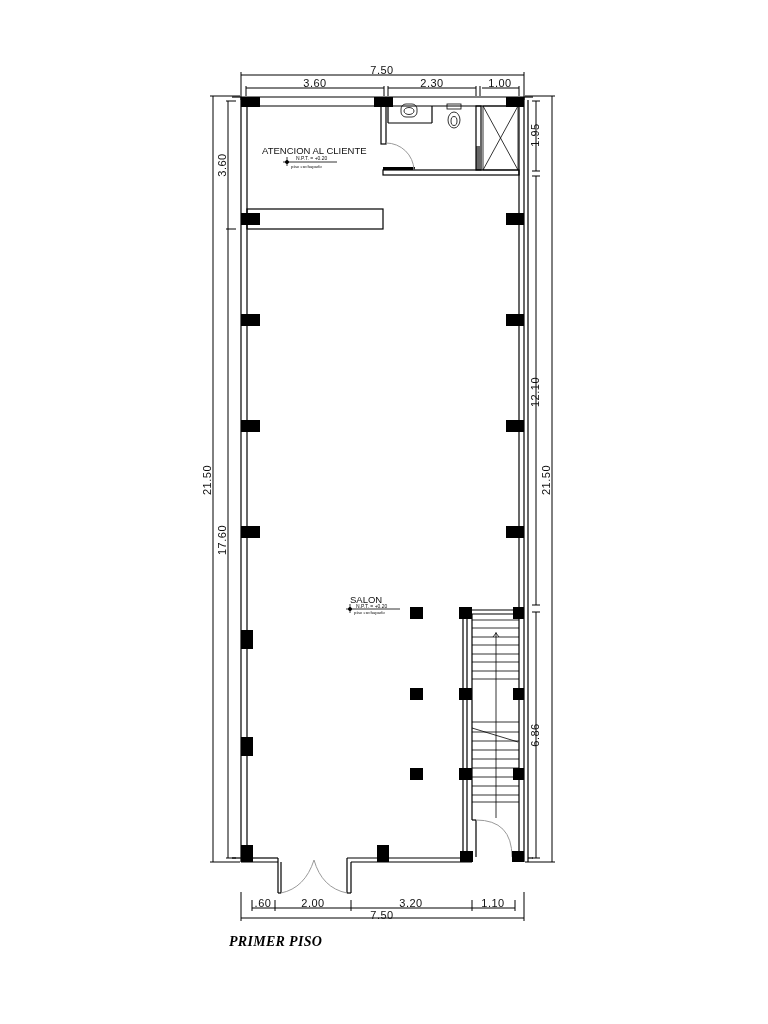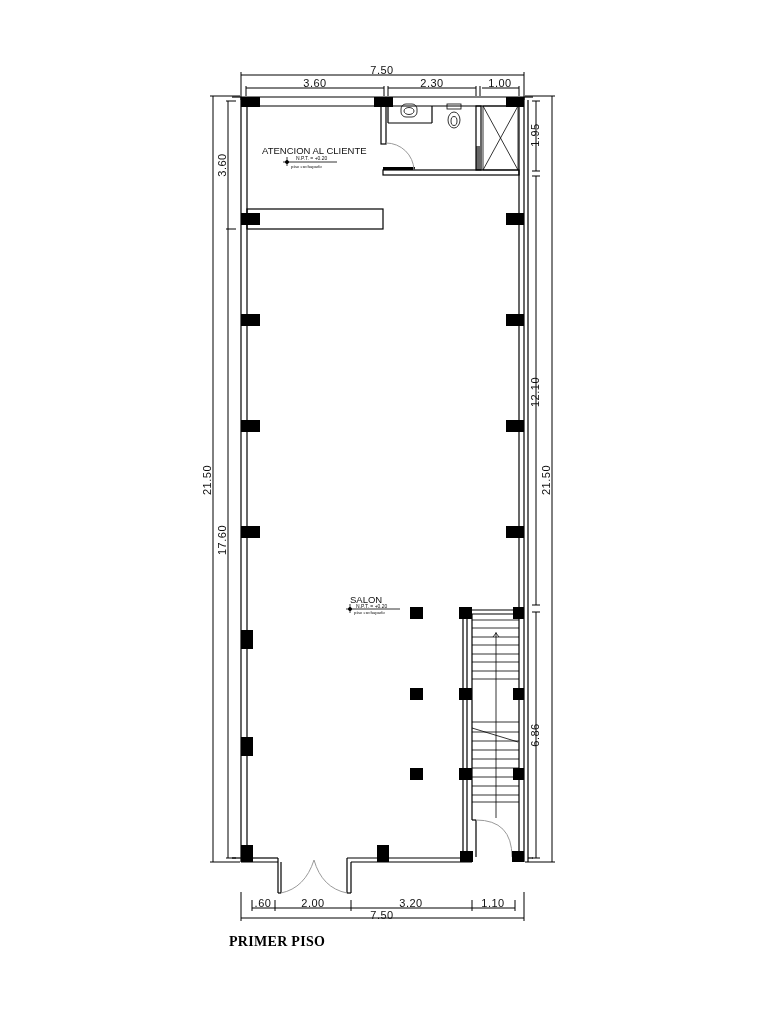--- a/index.html
+++ b/index.html
@@ -2,21 +2,21 @@
 <html><head>
 <meta charset="utf-8">
 <style>
   html, body { margin: 0; padding: 0; background: #ffffff; }
   body { width: 768px; height: 1024px; position: relative; overflow: hidden; }
   #plan { position: absolute; left: 0; top: 0; width: 768px; height: 1024px; }
   .dim { font-family: "Liberation Sans", sans-serif; font-size: 11px; fill: #111; letter-spacing: 0.5px; }
   .room { font-family: "Liberation Sans", sans-serif; font-size: 9.5px; fill: #111; }
   .npt { font-family: "Liberation Sans", sans-serif; font-size: 5px; fill: #111; }
   .sub { font-family: "Liberation Serif", serif; font-size: 5px; fill: #111; }
-  .title { position: absolute; left: 229px; top: 934px; font-family: "Liberation Serif", serif; font-weight: bold; font-size: 14px; color: #000; letter-spacing: 0.3px; }
+  .title { position: absolute; left: 229px; top: 934px; font-family: "Liberation Serif", serif; font-weight: bold; font-size: 14px; color: #000; letter-spacing: 0.3px; font-style: italic; }
 </style>
 </head>
 <body>
 
 <svg id="plan" viewBox="0 0 768 1024" xmlns="http://www.w3.org/2000/svg">
 
   <g stroke="#000" stroke-width="1" fill="none">
     <line x1="241" y1="75" x2="524" y2="75"></line>
     <line x1="241" y1="72" x2="241" y2="100"></line>
     <line x1="524" y1="72" x2="524" y2="100"></line>

